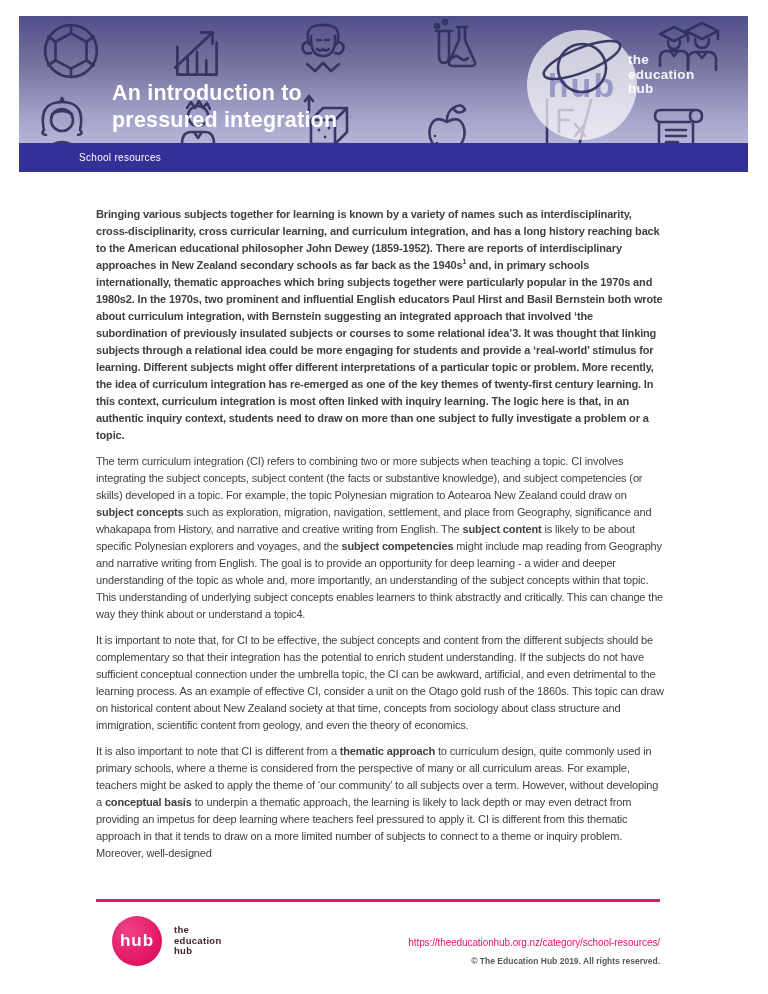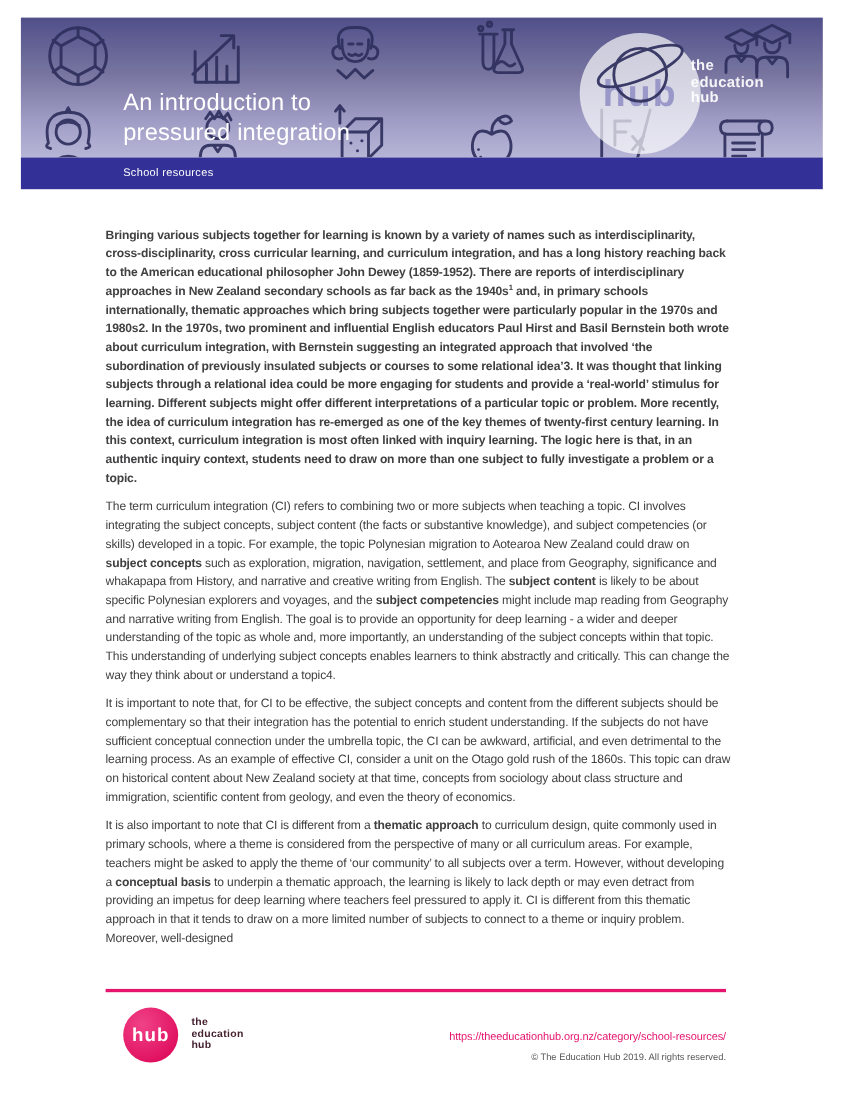--- a/index.html
+++ b/index.html
@@ -12,46 +12,46 @@
         background:linear-gradient(180deg,#514f8a 0%,#77759f 40%,#9d9bc4 72%,#b7b5d6 100%);}
   .icon{position:absolute;opacity:.92;}
   .icon svg{display:block;}
   .icon path,.icon circle,.icon ellipse,.icon polygon,.icon polyline,.icon line
       {fill:none;stroke:#2f2f5e;stroke-width:2.6;stroke-linecap:round;stroke-linejoin:round;}
   .icon .dot{fill:#2f2f5e;stroke:none;}
   .watermark{position:absolute;left:508px;top:14px;width:110px;height:110px;border-radius:50%;
         background:rgba(255,255,255,0.68);z-index:2;display:flex;align-items:center;justify-content:center;}
   .watermark span{font-size:34px;font-weight:700;color:#9visible;color:#9a98c8;letter-spacing:2px;}
   .planet{z-index:3;}
-  .hero-title{position:absolute;left:93px;top:64px;z-index:5;color:#ffffff;font-weight:400;
+  .hero-title{position:absolute;left:93px;top:64px;z-index:5;color:#ffffff;font-weight:700;
         font-size:21.5px;line-height:27px;letter-spacing:.2px;}
   .hero-logo{position:absolute;left:609px;top:37px;z-index:5;color:rgba(255,255,255,0.92);
         font-weight:700;font-size:13.5px;line-height:14.5px;letter-spacing:.3px;}
   .banner{width:729px;height:29px;background:#333197;display:flex;align-items:center;}
-  .banner span{margin-left:93px;color:#ffffff;font-size:10px;letter-spacing:.3px;}
+  .banner span{margin-left:60px;color:#ffffff;font-size:10px;letter-spacing:.3px;}
 
   
   .doc-body{position:absolute;left:96px;top:206px;width:568px;height:690px;overflow:hidden;
         color:#414042;font-size:11px;line-height:17px;letter-spacing:-0.15px;text-align:left;}
   .doc-body p{margin:0 0 9px 0;}
   .doc-body p.lead{font-weight:700;}
   .doc-body sup{font-size:7px;line-height:0;}
 
   
   .divider{position:absolute;left:96px;top:899px;width:564px;height:3px;background:#e5146d;}
   .f-logo{position:absolute;left:112px;top:916px;width:50px;height:50px;border-radius:50%;
         background:radial-gradient(circle at 35% 30%,#f04287 0%,#e0105f 75%);
         display:flex;align-items:center;justify-content:center;}
   .f-logo span{color:#ffffff;font-weight:700;font-size:17px;letter-spacing:1px;}
   .f-brand{position:absolute;left:174px;top:925px;color:#44202f;font-weight:700;
         font-size:9.5px;line-height:10.5px;letter-spacing:.3px;}
   .f-url{position:absolute;left:300px;top:932px;width:360px;text-align:right;}
   .f-url a{color:#e5146d;font-size:10px;text-decoration:none;letter-spacing:-0.1px;}
   .f-copy{position:absolute;left:300px;top:956px;width:360px;text-align:right;
-        color:#58585a;font-size:8.5px;}
+        color:#58585a;font-size:8.5px;font-weight:bold;}
 </style>
 </head>
 <body>
 
 <div class="page">
 
   <div class="header">
     <div class="hero">
 
       <div class="icon" style="left:21px;top:4px">

